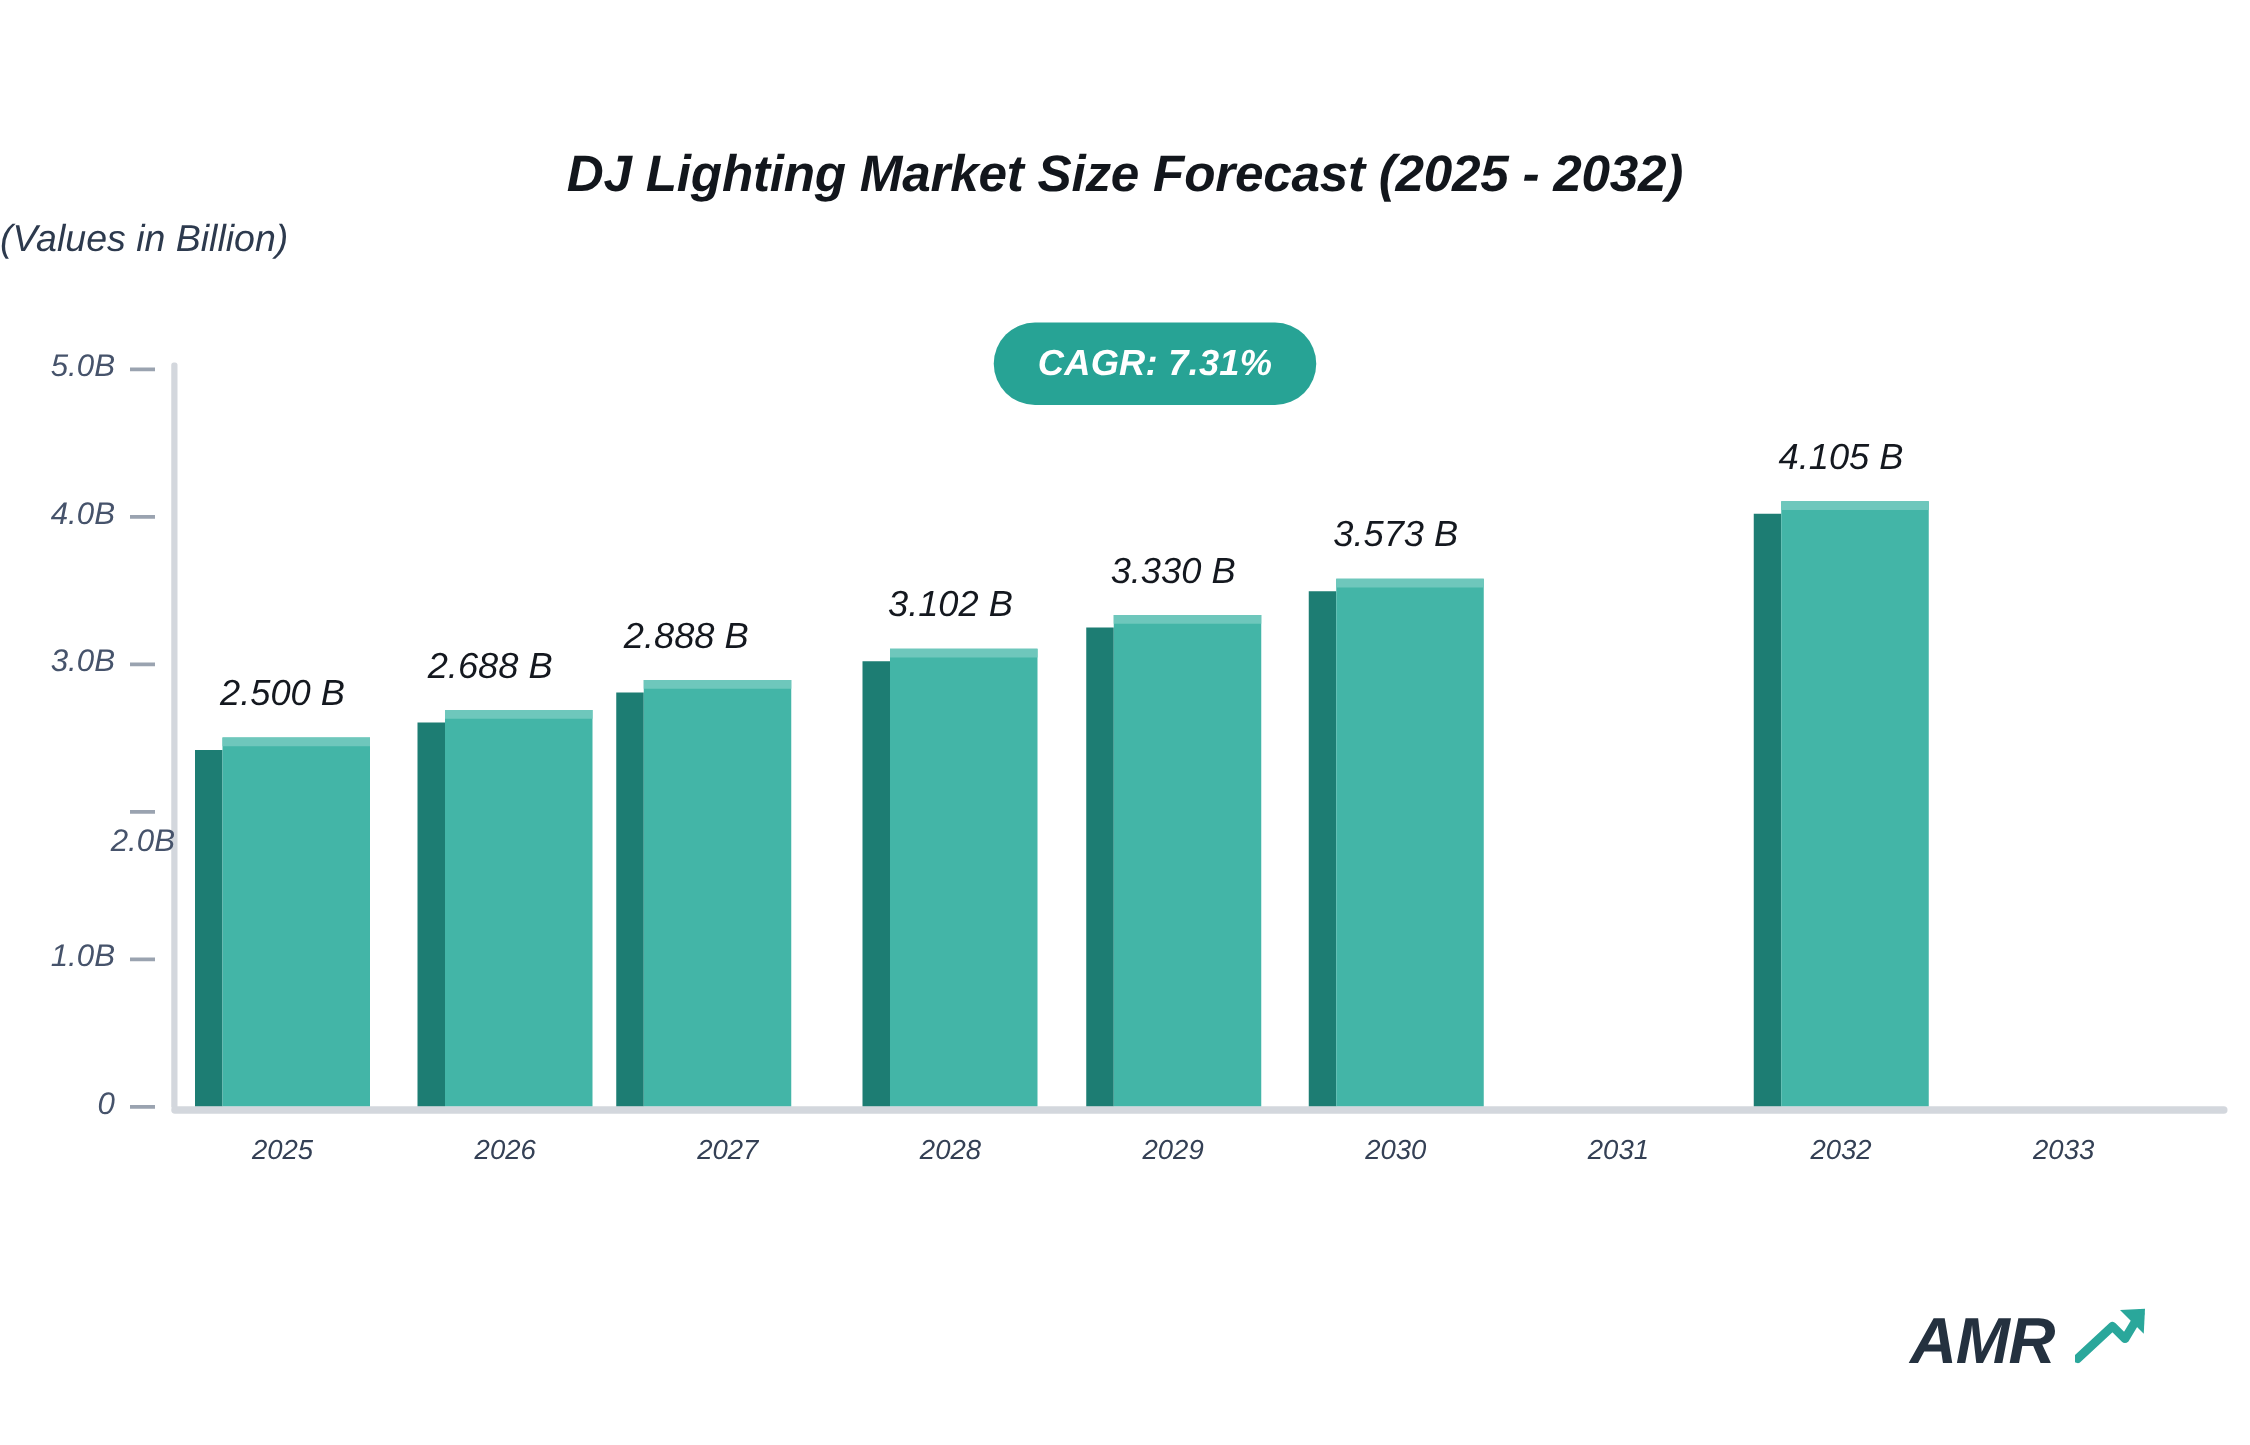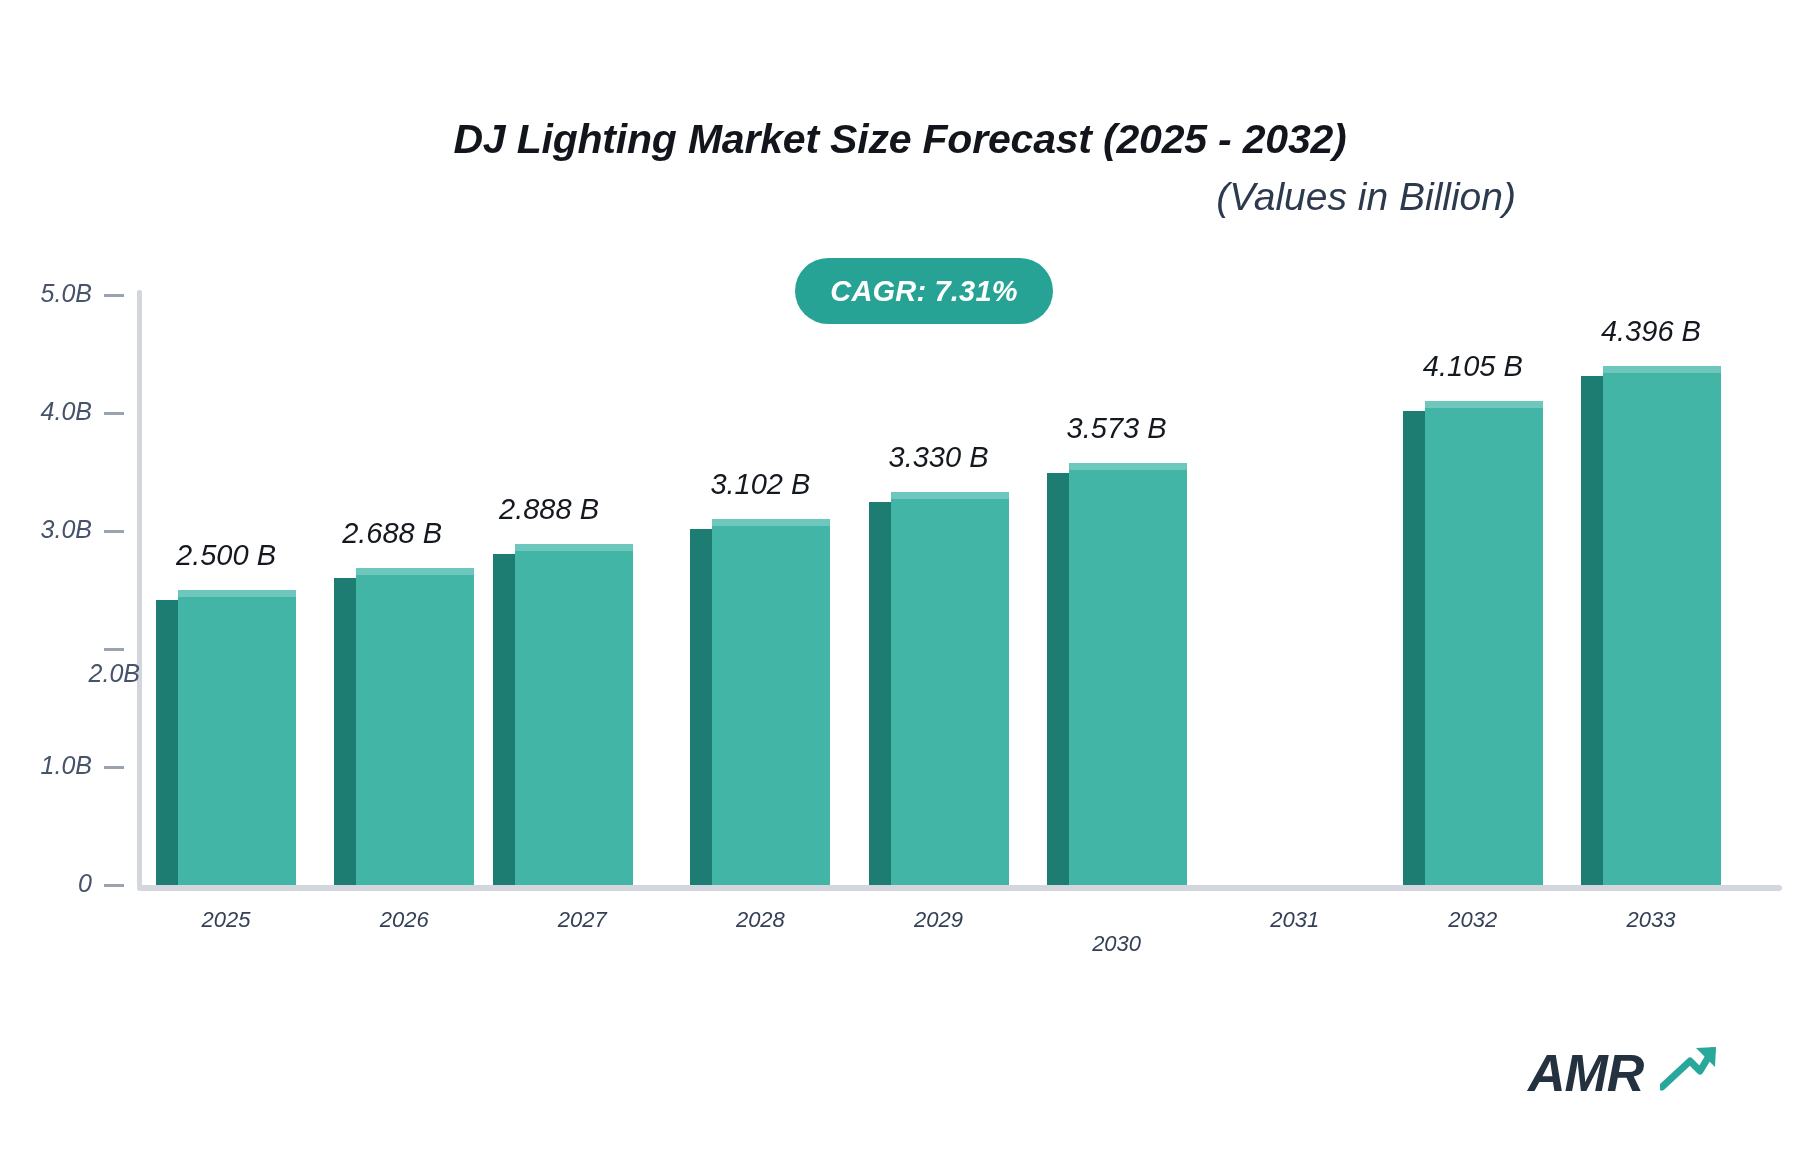--- a/index.html
+++ b/index.html
@@ -32,22 +32,22 @@
     color: #12161c;
     letter-spacing: -0.2px;
     white-space: nowrap;
   }
 
   #chart-subtitle {
     position: absolute;
     top: 175px;
     left: 0;
     width: 1516px;
-    text-align: right;
-    font-size: 39px;
+    text-align: left;
+    font-size: 30px;
     font-weight: normal;
     color: #2d3a4e;
     white-space: nowrap;
   }
 
   #cagr-badge {
     position: absolute;
     top: 258px;
     left: 795px;
     width: 258px;
@@ -244,34 +244,28 @@
         <div class="bar-face" style="width: 118px; height: 421.614px; background: rgb(67, 181, 167);"></div>
         <div class="bar-top" style="width: 118px; bottom: 414.614px; background: rgb(110, 199, 188);"></div>
         <div class="bar-label" style="bottom: 439.614px;">3.573 B</div>
       </div>
       <div class="bar-group" style="left: 1265.83px; width: 140px; height: 484.39px;">
         <div class="bar-side" style="height: 474.39px; background: rgb(29, 125, 115);"></div>
         <div class="bar-face" style="width: 118px; height: 484.39px; background: rgb(67, 181, 167);"></div>
         <div class="bar-top" style="width: 118px; bottom: 477.39px; background: rgb(110, 199, 188);"></div>
         <div class="bar-label" style="bottom: 502.39px;">4.105 B</div>
       </div>
-      <div class="bar-group" style="left: 1443.94px; width: 140px; height: 518.728px;">
-        <div class="bar-side" style="height: 508.728px; background: rgb(29, 125, 115);"></div>
-        <div class="bar-face" style="width: 118px; height: 518.728px; background: rgb(67, 181, 167);"></div>
-        <div class="bar-top" style="width: 118px; bottom: 511.728px; background: rgb(110, 199, 188);"></div>
-        <div class="bar-label" style="bottom: 536.728px;">4.396 B</div>
-      </div>
     </div>
   <div id="x-ticks">
       <div class="x-label" style="left: 156.056px; width: 140px;">2025</div>
       <div class="x-label" style="left: 334.167px; width: 140px;">2026</div>
       <div class="x-label" style="left: 512.278px; width: 140px;">2027</div>
       <div class="x-label" style="left: 690.389px; width: 140px;">2028</div>
       <div class="x-label" style="left: 868.5px; width: 140px;">2029</div>
-      <div class="x-label" style="left: 1046.61px; width: 140px; margin-top: 24px;">2030</div>
+      <div class="x-label" style="left: 1046.61px; width: 140px;">2030</div>
       <div class="x-label" style="left: 1224.72px; width: 140px;">2031</div>
       <div class="x-label" style="left: 1402.83px; width: 140px;">2032</div>
       <div class="x-label" style="left: 1580.94px; width: 140px;">2033</div>
     </div>
 
   <div id="amr-logo">
     <span id="amr-text">AMR</span>
     <span id="amr-arrow">
       <svg width="58" height="46" viewBox="0 0 58 46">
         <path d="M2 42 L30 16 L40 26 L52 6" stroke="#2aa79b" stroke-width="7" fill="none" stroke-linecap="round" stroke-linejoin="round"></path>

